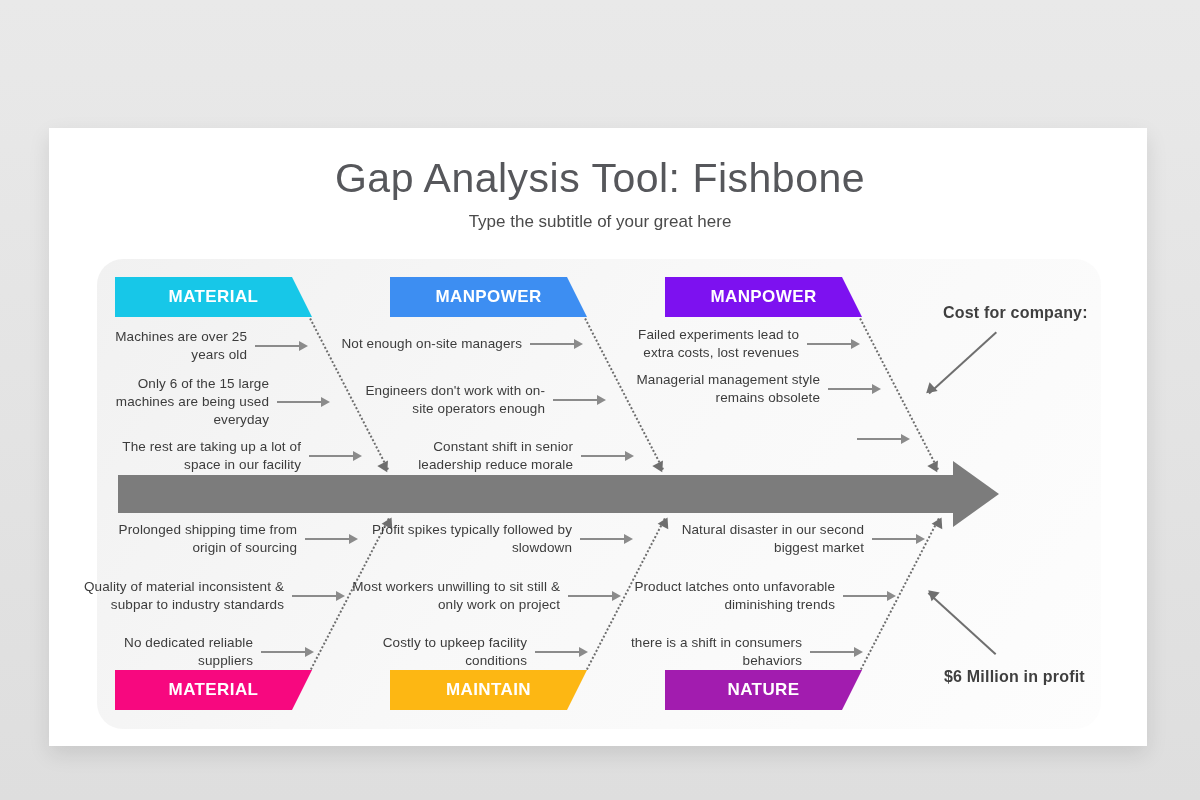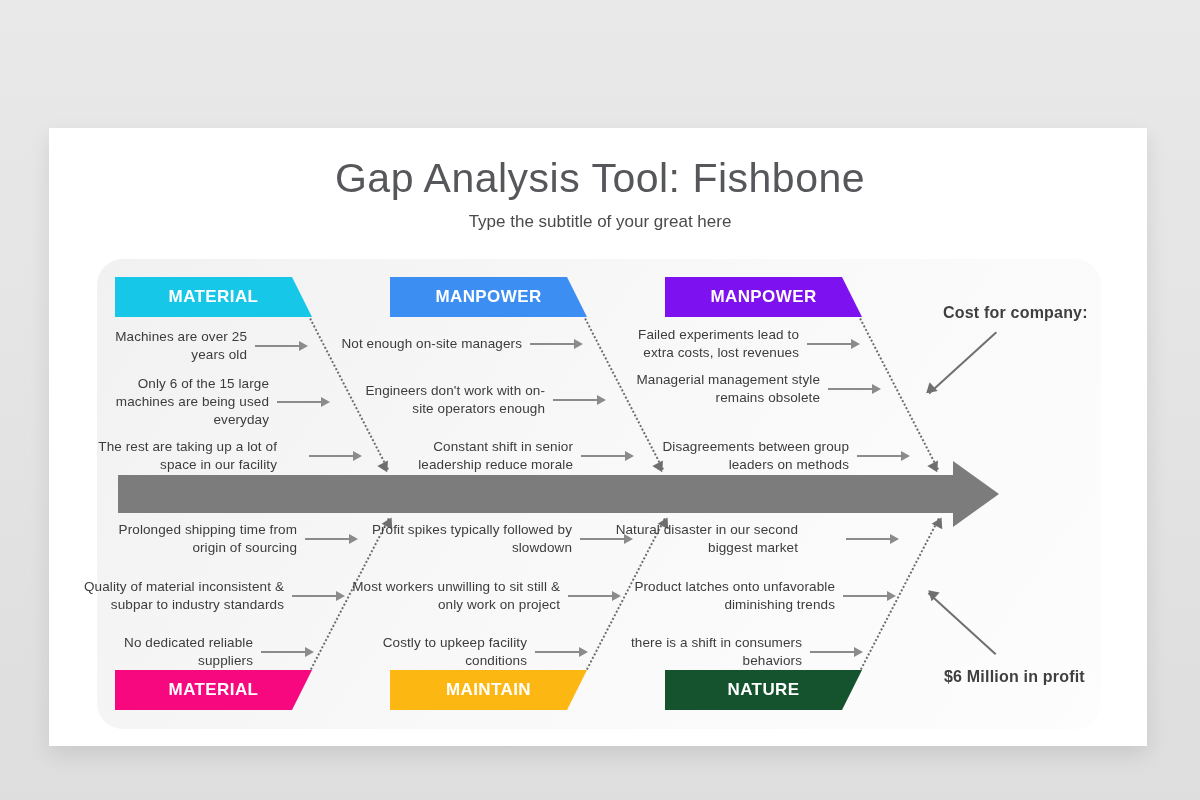--- a/index.html
+++ b/index.html
@@ -120,21 +120,21 @@
     </div>
     <div class="bone" style="left:311px; top:281px; width:170px; transform:rotate(62.7deg);"></div>
     <div class="cause" style="top:291px; right:901px;">
       <div class="cause-text" style="width:165px;">Machines are over 25 years old</div>
       <div class="cause-arrow"></div>
     </div>
     <div class="cause" style="top:338px; right:879px;">
       <div class="cause-text" style="width:185px;">Only 6 of the 15 large machines are being used everyday</div>
       <div class="cause-arrow"></div>
     </div>
-    <div class="cause" style="top:401px; right:847px;gap:24px;">
+    <div class="cause" style="top:401px; right:847px;">
       <div class="cause-text" style="width:218px;">The rest are taking up a lot of space in our facility</div>
       <div class="cause-arrow"></div>
     </div>
   </div>
 
   <div>
     <div class="banner top" style="left: 390px; top: 240px; background: rgb(61, 142, 242);">
       <span class="banner-label">MANPOWER</span>
     </div>
     <div class="bone" style="left:586px; top:281px; width:170px; transform:rotate(62.7deg);"></div>
@@ -159,21 +159,20 @@
     <div class="bone" style="left:861px; top:281px; width:170px; transform:rotate(62.7deg);"></div>
     <div class="cause" style="top:289px; right:349px;">
       <div class="cause-text" style="width:195px;">Failed experiments lead to extra costs, lost revenues</div>
       <div class="cause-arrow"></div>
     </div>
     <div class="cause" style="top:334px; right:328px;">
       <div class="cause-text" style="width:212px;">Managerial management style remains obsolete</div>
       <div class="cause-arrow"></div>
     </div>
     <div class="cause" style="top:401px; right:299px;">
-      <div class="cause-text" style="width:212px;">Disagreements between group leaders on methods</div>
       <div class="cause-arrow"></div>
     </div>
   </div>
 
   <div>
     <div class="banner bot" style="left: 115px; top: 633px; background: rgb(247, 8, 127);">
       <span class="banner-label">MATERIAL</span>
     </div>
     <div class="bone" style="left:310px; top:632px; width:170px; transform:rotate(-62.7deg);"></div>
     <div class="cause" style="top:484px; right:851px;">
@@ -203,25 +202,25 @@
       <div class="cause-text" style="width:210px;">Most workers unwilling to sit still &amp; only work on project</div>
       <div class="cause-arrow"></div>
     </div>
     <div class="cause" style="top:597px; right:621px;">
       <div class="cause-text" style="width:178px;">Costly to upkeep facility conditions</div>
       <div class="cause-arrow"></div>
     </div>
   </div>
 
   <div>
-    <div class="banner bot" style="left: 665px; top: 633px; background: #14532d;">
+    <div class="banner bot" style="left: 665px; top: 633px; background: #a21caf;">
       <span class="banner-label">NATURE</span>
     </div>
     <div class="bone" style="left:860px; top:632px; width:170px; transform:rotate(-62.7deg);"></div>
-    <div class="cause" style="top:484px; right:310px;gap:40px;">
+    <div class="cause" style="top:484px; right:284px;">
       <div class="cause-text" style="width:212px;">Natural disaster in our second biggest market</div>
       <div class="cause-arrow"></div>
     </div>
     <div class="cause" style="top:541px; right:313px;">
       <div class="cause-text" style="width:232px;">Product latches onto unfavorable diminishing trends</div>
       <div class="cause-arrow"></div>
     </div>
     <div class="cause" style="top:597px; right:346px;">
       <div class="cause-text" style="width:200px;">there is a shift in consumers behaviors</div>
       <div class="cause-arrow"></div>

